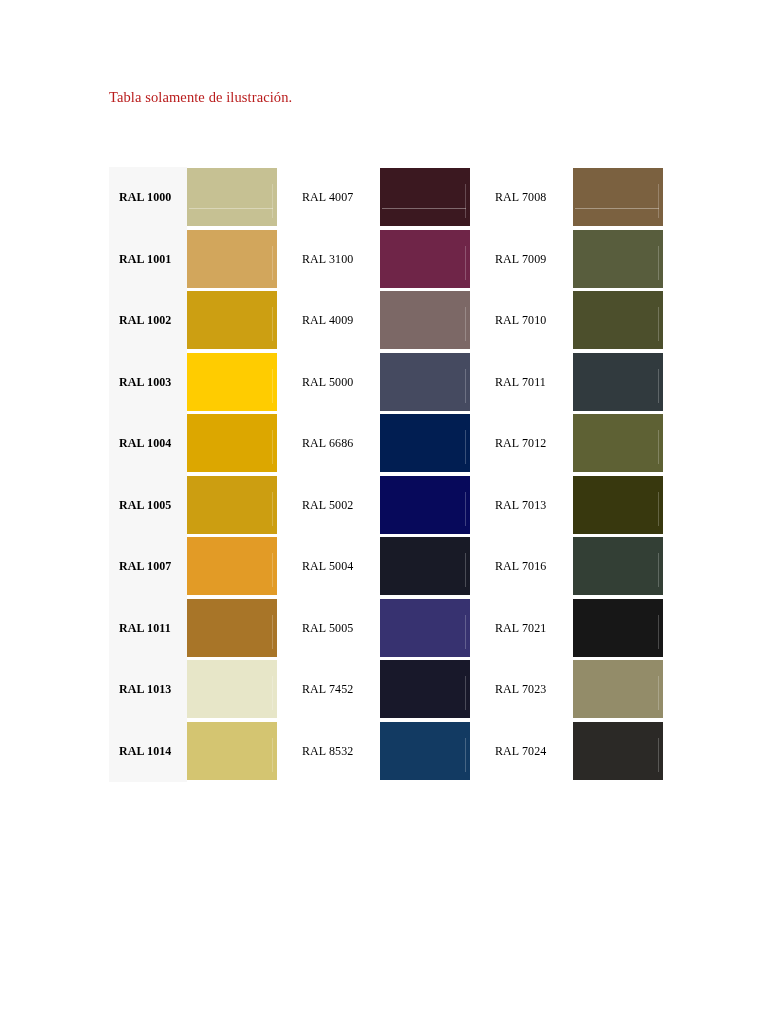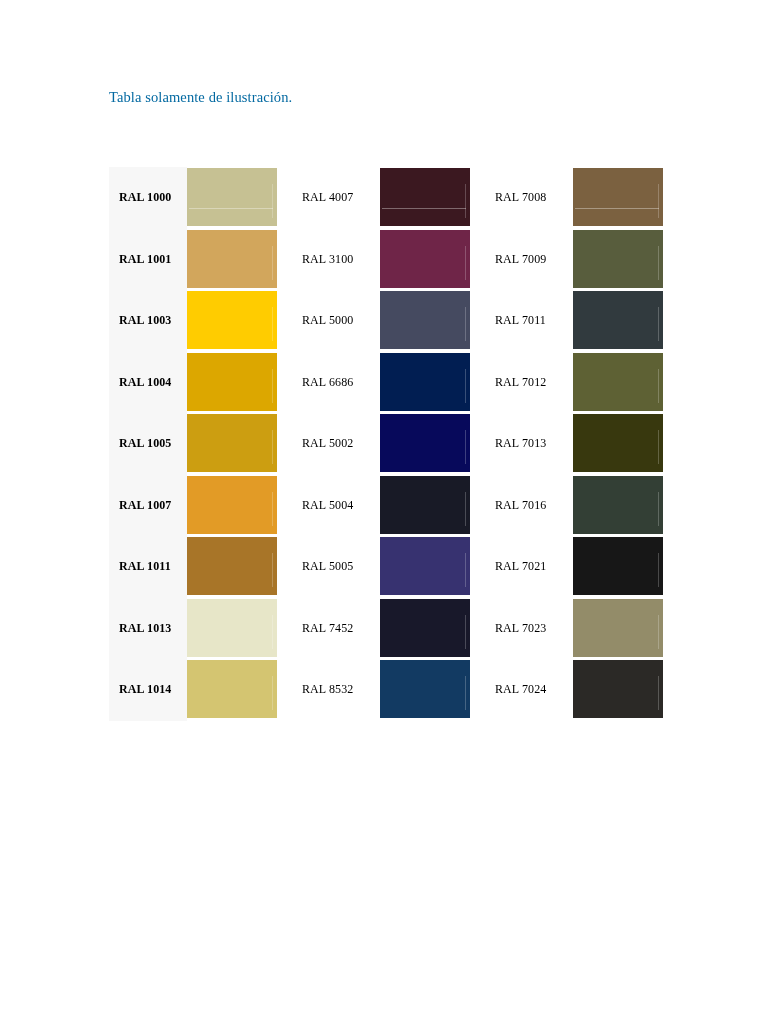--- a/index.html
+++ b/index.html
@@ -23,21 +23,21 @@
     height: 1024px;
     background: #ffffff;
   }
   .caption {
     position: absolute;
     left: 109px;
     top: 88px;
     font-size: 14.5px;
     line-height: 19px;
     letter-spacing: 0.1px;
-    color: #0369a1;
+    color: #b91c1c;
     white-space: nowrap;
   }
   .table-wrap {
     position: absolute;
     left: 109px;
     top: 167px;
     width: 550px;
   }
   table.ral-table {
     border-collapse: separate;
@@ -154,20 +154,36 @@
             <td class="swatch-cell">
               <div class="swatch" style="background: rgb(111, 37, 72);"></div>
             </td>
             <td class="spacer-cell"></td>
             <td class="label-cell plain">RAL 7009</td>
             <td class="swatch-cell">
               <div class="swatch" style="background: rgb(88, 93, 61);"></div>
             </td>
           </tr>
           <tr class="ral-row">
+            <td class="label-cell bold">RAL 1002</td>
+            <td class="swatch-cell">
+              <div class="swatch" style="background: rgb(204, 159, 18);"></div>
+            </td>
+            <td class="spacer-cell"></td>
+            <td class="label-cell plain">RAL 4009</td>
+            <td class="swatch-cell">
+              <div class="swatch" style="background: rgb(124, 104, 102);"></div>
+            </td>
+            <td class="spacer-cell"></td>
+            <td class="label-cell plain">RAL 7010</td>
+            <td class="swatch-cell">
+              <div class="swatch" style="background: rgb(76, 79, 44);"></div>
+            </td>
+          </tr>
+          <tr class="ral-row">
             <td class="label-cell bold">RAL 1003</td>
             <td class="swatch-cell">
               <div class="swatch" style="background: rgb(255, 204, 0);"></div>
             </td>
             <td class="spacer-cell"></td>
             <td class="label-cell plain">RAL 5000</td>
             <td class="swatch-cell">
               <div class="swatch" style="background: rgb(69, 74, 96);"></div>
             </td>
             <td class="spacer-cell"></td>

